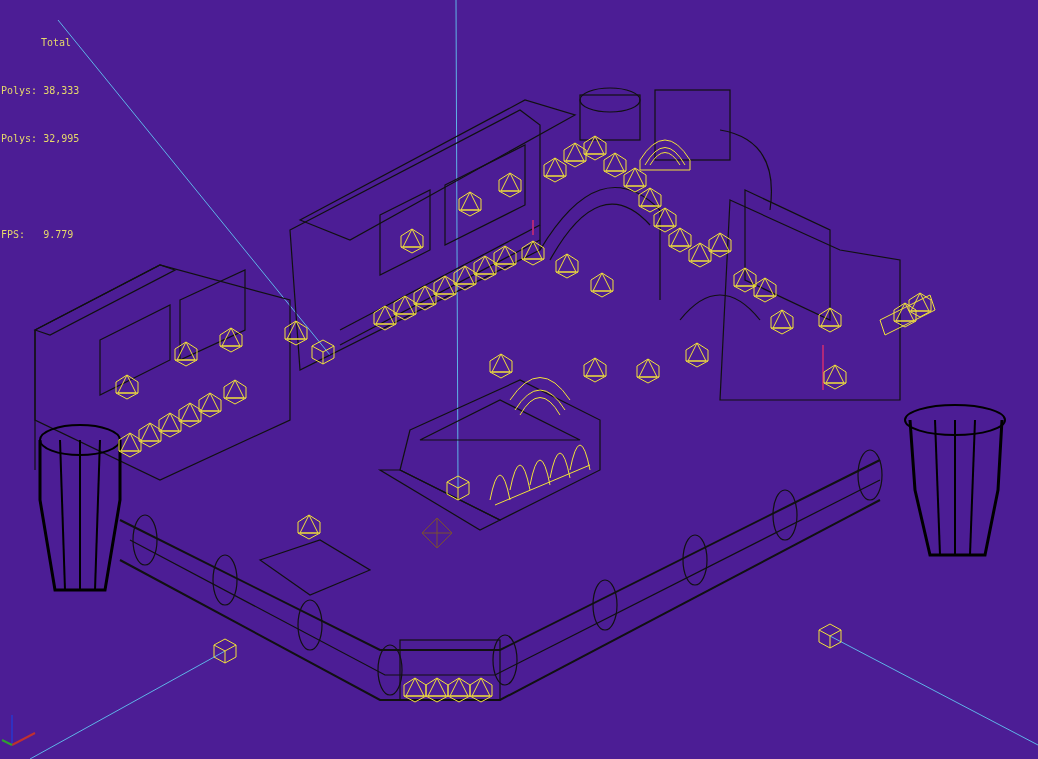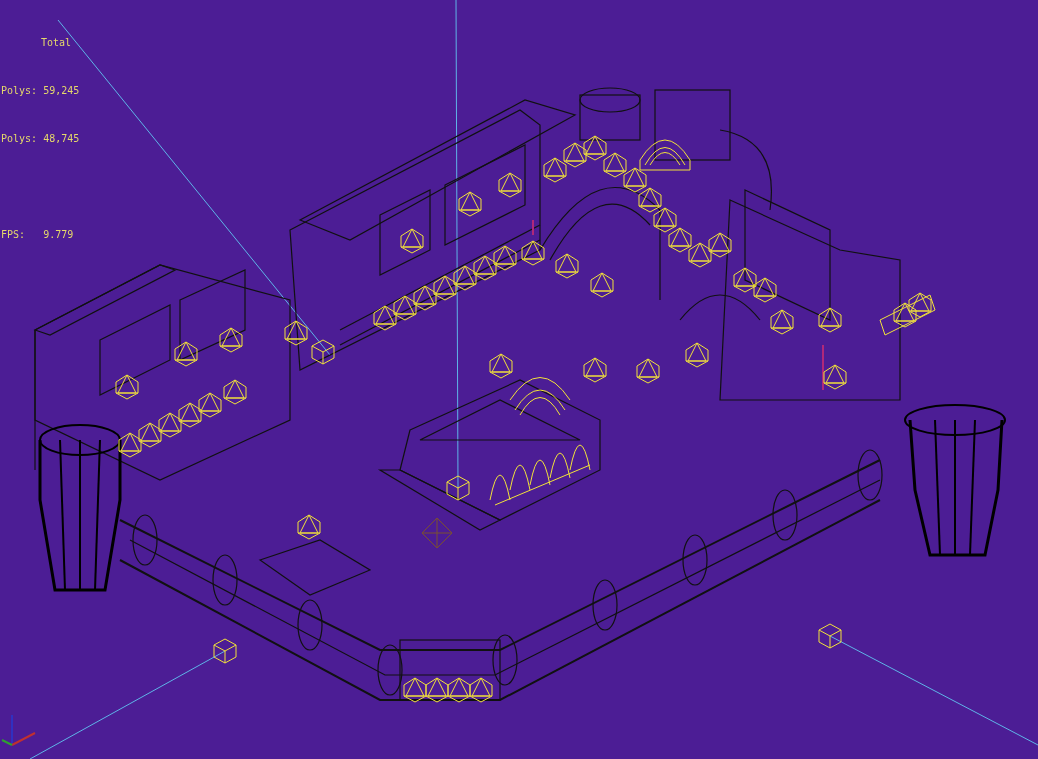--- a/index.html
+++ b/index.html
@@ -24,22 +24,22 @@
     svg.scene { position: absolute; left: 0; top: 0; z-index: 1; }
     .axis { position: absolute; left: 0; top: 705px; z-index: 2; }
   </style>
 </head>
 <body>
 
 <div class="viewport">
 
   <div class="stats">
     <span class="row title">Total</span>
-    <span class="row"><span>Polys:</span> <span>59,245</span></span>
-    <span class="row"><span>Polys:</span> <span>48,745</span></span>
+    <span class="row"><span>Polys:</span> <span>38,333</span></span>
+    <span class="row"><span>Polys:</span> <span>32,995</span></span>
     <span class="row gap"></span>
     <span class="row"><span>FPS:</span>   <span>9.779</span></span>
   </div>
 
   <svg class="scene" width="1038" height="759" viewBox="0 0 1038 759">
     <defs>
       <g id="octa">
         <polygon points="0,-12 11,-5 11,6 0,12 -11,6 -11,-5" fill="none" stroke="#f2e23a" stroke-width="1"></polygon>
         <polygon points="0,-12 9,6 -9,6" fill="none" stroke="#f2e23a" stroke-width="1"></polygon>
         <line x1="-11" y1="6" x2="11" y2="6" stroke="#f2e23a"></line>

